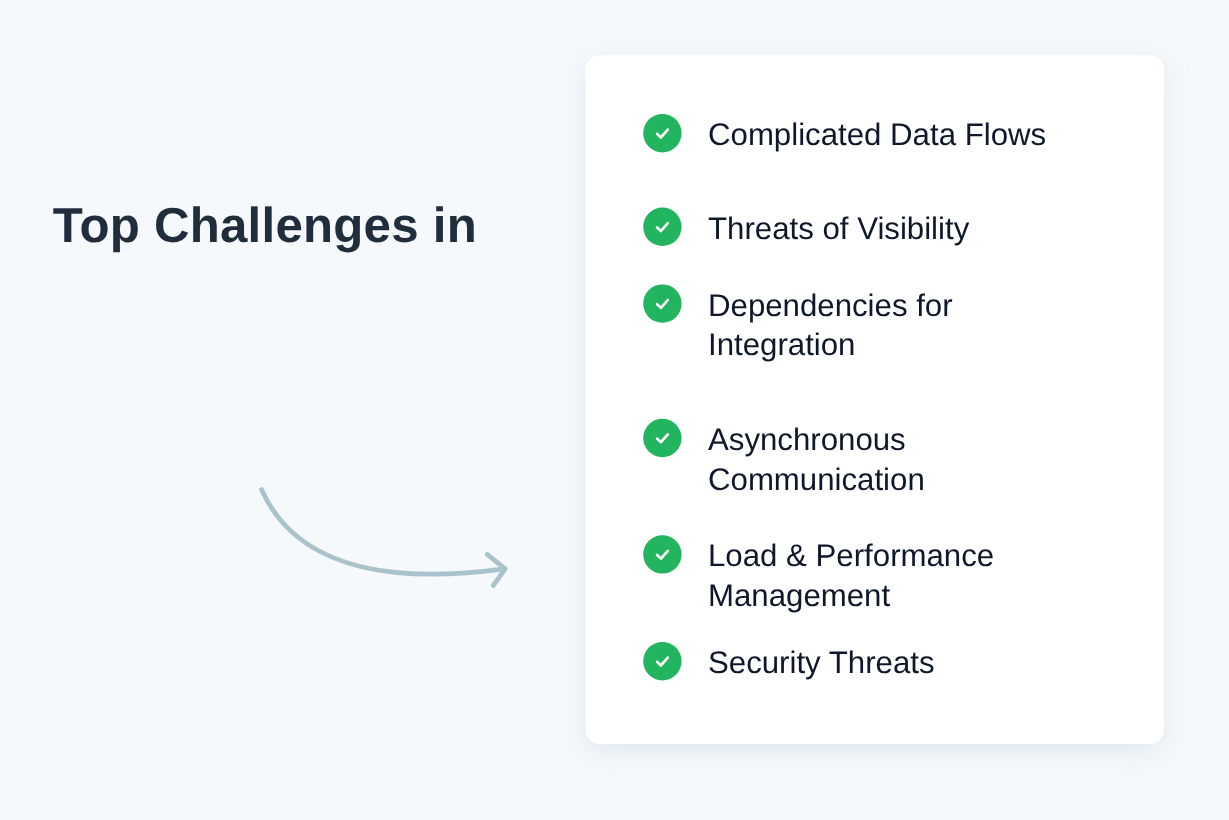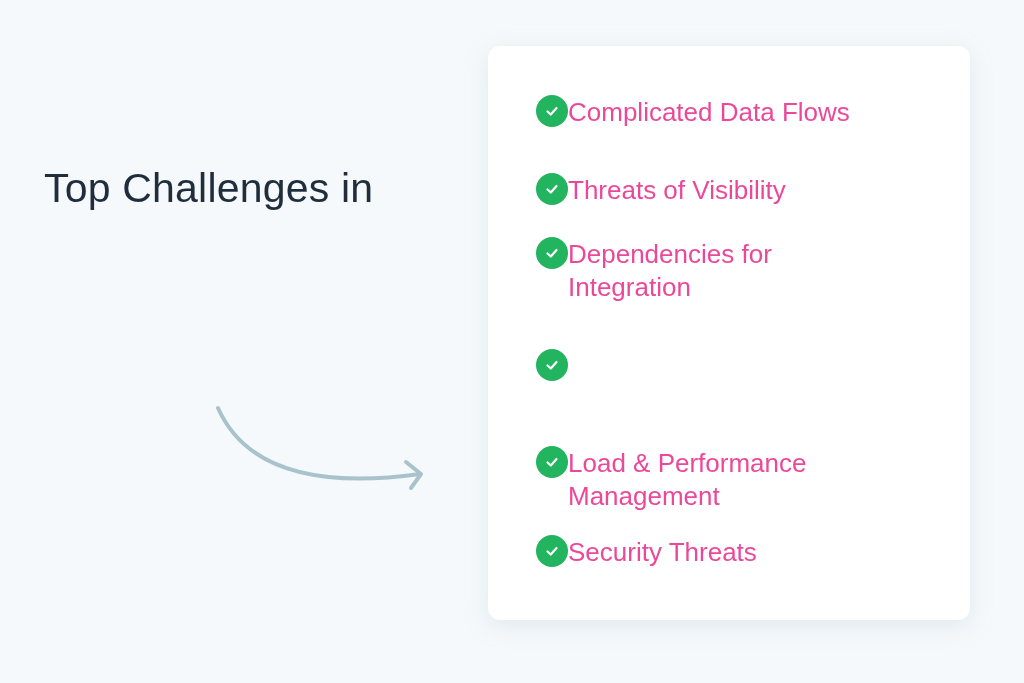--- a/index.html
+++ b/index.html
@@ -1,23 +1,23 @@
 <!DOCTYPE html>
 <html><head>
 <meta charset="utf-8">
 <style>
   html,body{margin:0;padding:0;}
   body{width:1024px;height:683px;background:#f6f9fb;position:relative;overflow:hidden;font-family:"Liberation Sans","DejaVu Sans",sans-serif;}
-  .title{position:absolute;left:44px;top:160px;width:400px;color:#1f2d3d;font-size:41px;line-height:56px;letter-spacing:0.2px;}
+  .title{position:absolute;left:44px;top:160px;width:400px;color:#1f2d3d;font-size:41px;line-height:56px;letter-spacing:0.2px;font-weight:bold;}
   .title div{white-space:nowrap;}
   .arrow{position:absolute;left:0;top:0;width:1024px;height:683px;pointer-events:none;}
   .card{position:absolute;left:488px;top:46px;width:482px;height:574px;background:#ffffff;border-radius:12px;box-shadow:0 6px 24px rgba(120,160,190,0.18);}
   .item{position:absolute;left:48px;display:flex;align-items:flex-start;}
   .check{width:32px;height:32px;border-radius:50%;background:#22b45e;flex:0 0 32px;display:flex;align-items:center;justify-content:center;margin-top:-1px;}
-  .label{color:#ec4899;font-size:26px;line-height:33px;white-space:pre-line;}
+  .label{margin-left:22px;color:#0f172a;font-size:26px;line-height:33px;white-space:pre-line;}
 </style>
 </head>
 <body>
 
 <div class="title">
   <div>Top Challenges in</div>
 </div>
 
 <svg class="arrow" viewBox="0 0 1024 683">
   <path d="M218 408 C 250 480, 340 485, 420 474" fill="none" stroke="#a9c3cc" stroke-width="4" stroke-linecap="round"></path>
@@ -49,20 +49,22 @@
       </span>
     <span class="label">Dependencies for
 Integration</span>
   </div>
   <div class="item" style="top:304px">
     <span class="check">
         <svg width="16" height="16" viewBox="0 0 16 16">
           <path d="M3.5 8.5 L6.8 11.5 L12.5 5" fill="none" stroke="#fff" stroke-width="2.2" stroke-linecap="round" stroke-linejoin="round"></path>
         </svg>
       </span>
+    <span class="label">Asynchronous
+Communication</span>
   </div>
   <div class="item" style="top:490px">
     <span class="check">
         <svg width="16" height="16" viewBox="0 0 16 16">
           <path d="M3.5 8.5 L6.8 11.5 L12.5 5" fill="none" stroke="#fff" stroke-width="2.2" stroke-linecap="round" stroke-linejoin="round"></path>
         </svg>
       </span>
     <span class="label">Security Threats</span>
   </div>
   <div class="item" style="top:401px">

